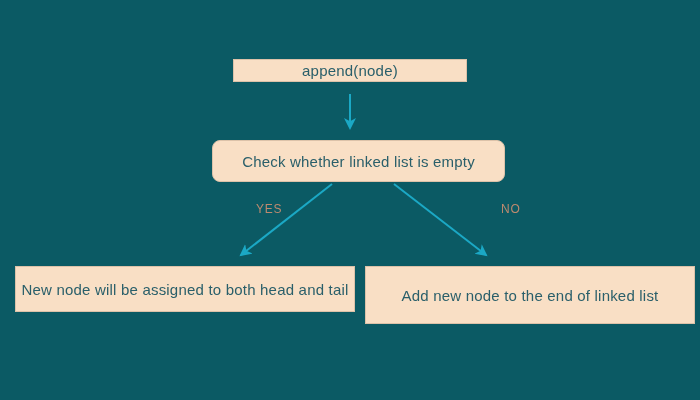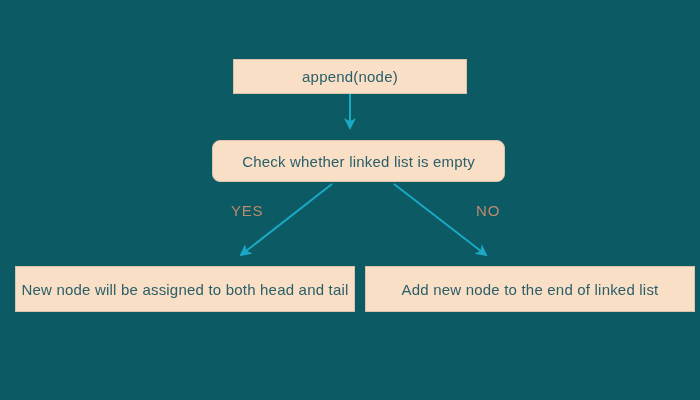--- a/index.html
+++ b/index.html
@@ -28,29 +28,30 @@
     border: 1px solid var(--node-border);
     box-sizing: border-box;
     display: flex;
     align-items: center;
     justify-content: center;
     color: var(--node-text);
     font-size: 15px;
     white-space: nowrap;
     letter-spacing: 0.2px;
   }
-  .node-start    { left: 233px; top: 59px;  width: 234px; height: 35px; text-align: right; }
+  .node-start    { left: 233px; top: 59px;  width: 234px; height: 23px; text-align: right; }
   .node-decision { left: 212px; top: 140px; width: 293px; height: 42px; border-radius: 8px; }
   .node-yes      { left: 15px;  top: 266px; width: 340px; height: 46px; }
-  .node-no       { left: 365px; top: 266px; width: 330px; height: 46px; }
+  .node-no       { left: 365px; top: 266px; width: 330px; height: 58px; }
   .branch-label {
     position: absolute;
     color: var(--branch-label);
-    font-size: 15px;
+    font-size: 12px;
     letter-spacing: 0.8px;
+    margin-left: 25px;
   }
   .branch-yes { left: 231px; top: 202px; }
   .branch-no  { left: 476px; top: 202px; }
   .arrows {
     position: absolute;
     left: 0;
     top: 0;
     width: 700px;
     height: 400px;
     pointer-events: none;

